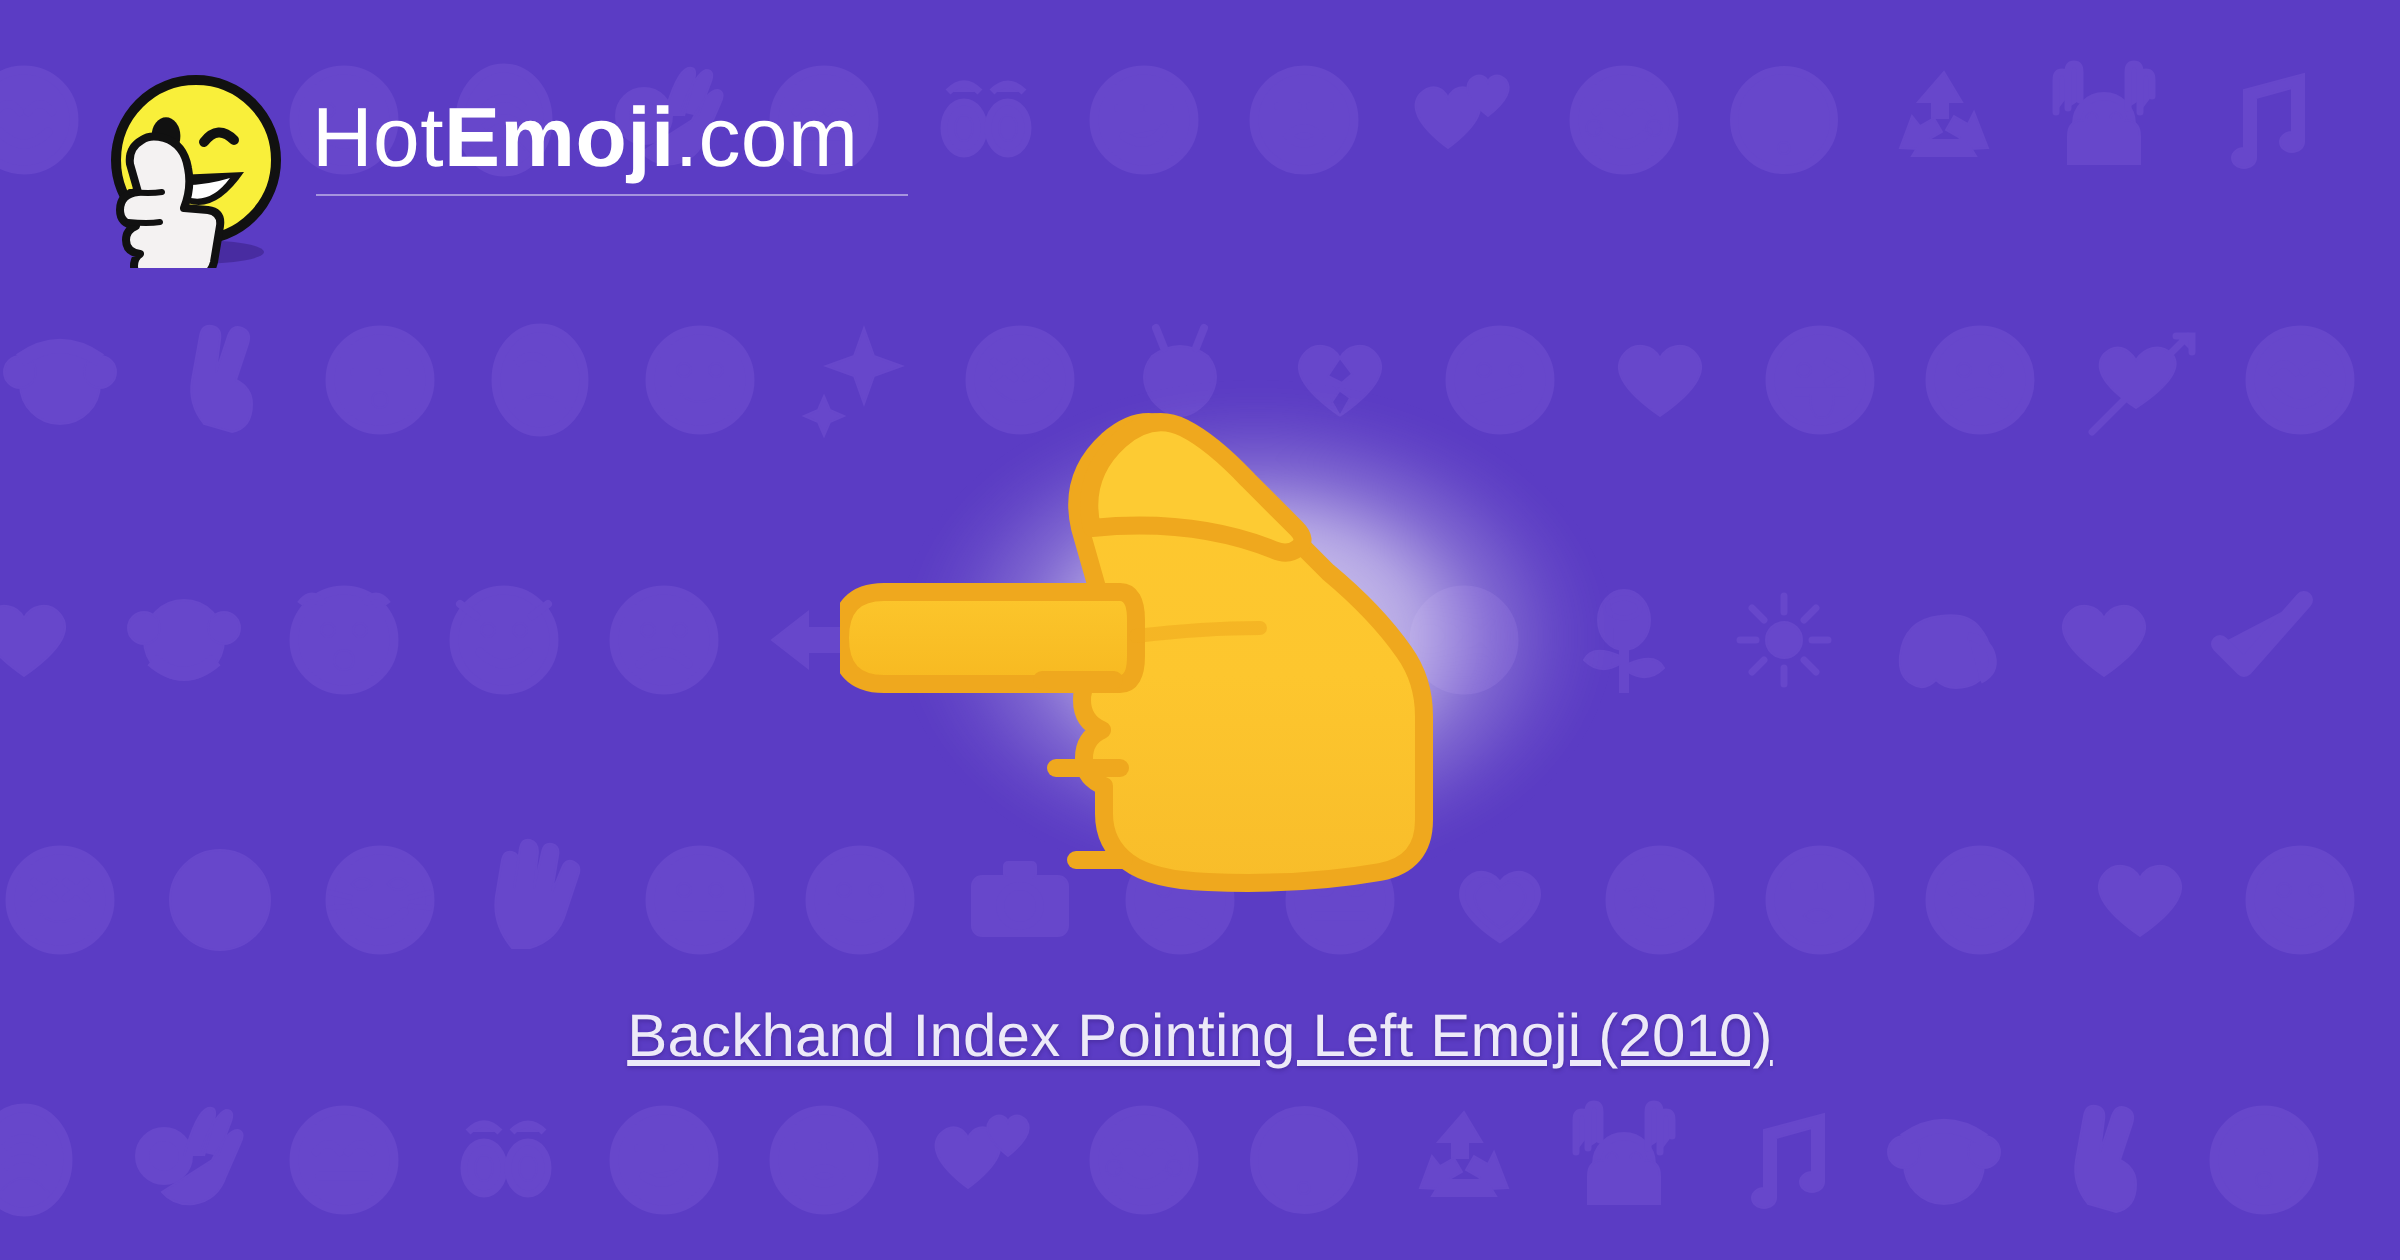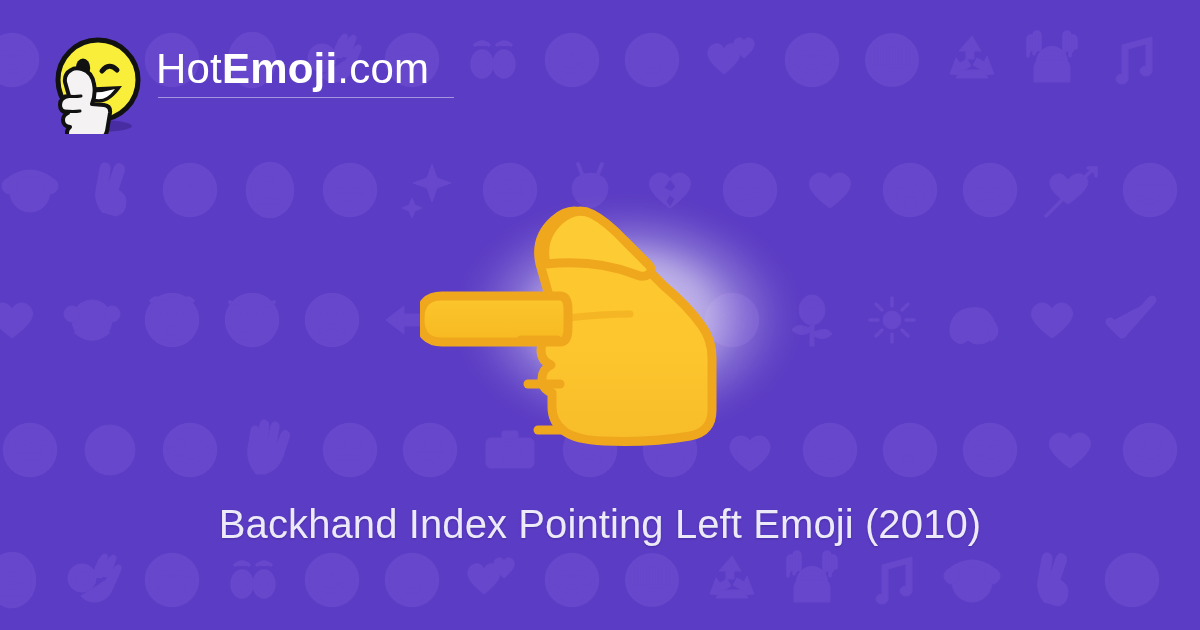--- a/index.html
+++ b/index.html
@@ -47,22 +47,23 @@
        rgba(255,255,255,.22) 63%,
        rgba(255,255,255,.06) 80%,
        rgba(255,255,255,0) 93%);
     filter:blur(6px);
   }
   #hero svg{position:absolute;left:0;top:0;width:400px;height:300px;display:block;}
 
   
   #caption{
     position:absolute;left:0;right:0;top:502px;text-align:center;
-    font-size:40px;color:#ece9f8;font-weight:400;letter-spacing:.1px;
+    font-size:30px;color:#ece9f8;font-weight:400;letter-spacing:.1px;
     text-shadow:0 1px 2px rgba(40,18,100,.35);
+    text-decoration:underline;
   }
 </style>
 </head>
 <body>
 
 <div id="stage">
 
   <div id="bg-pattern">
       <div class="bg-tile" style="left: -20px; top: 28px;">
         <svg viewBox="0 0 64 64">

